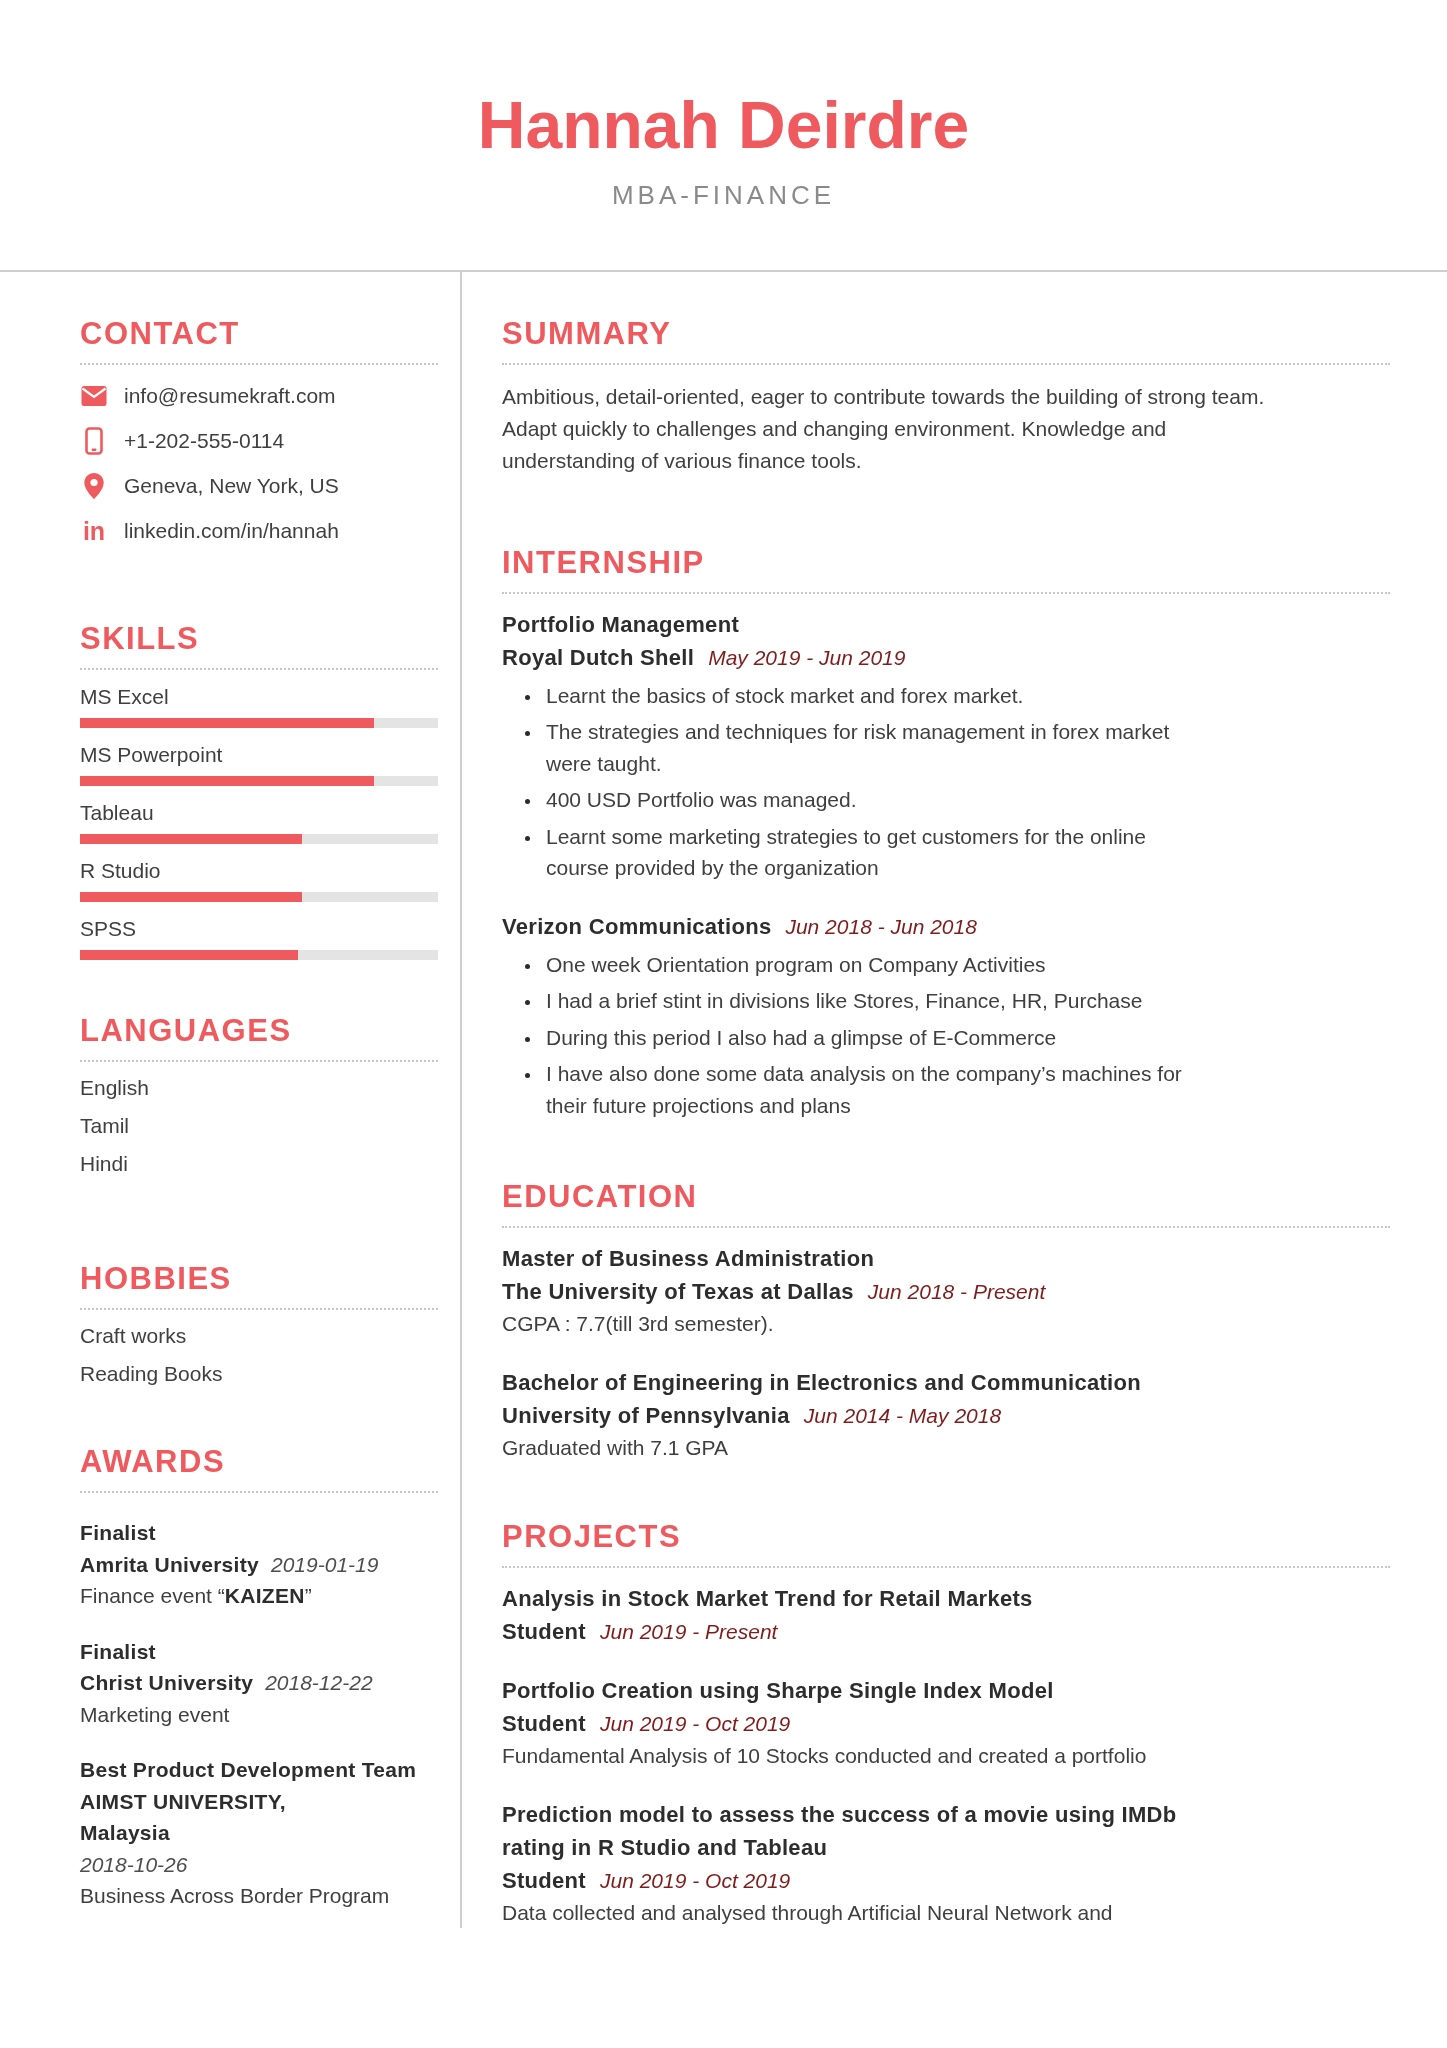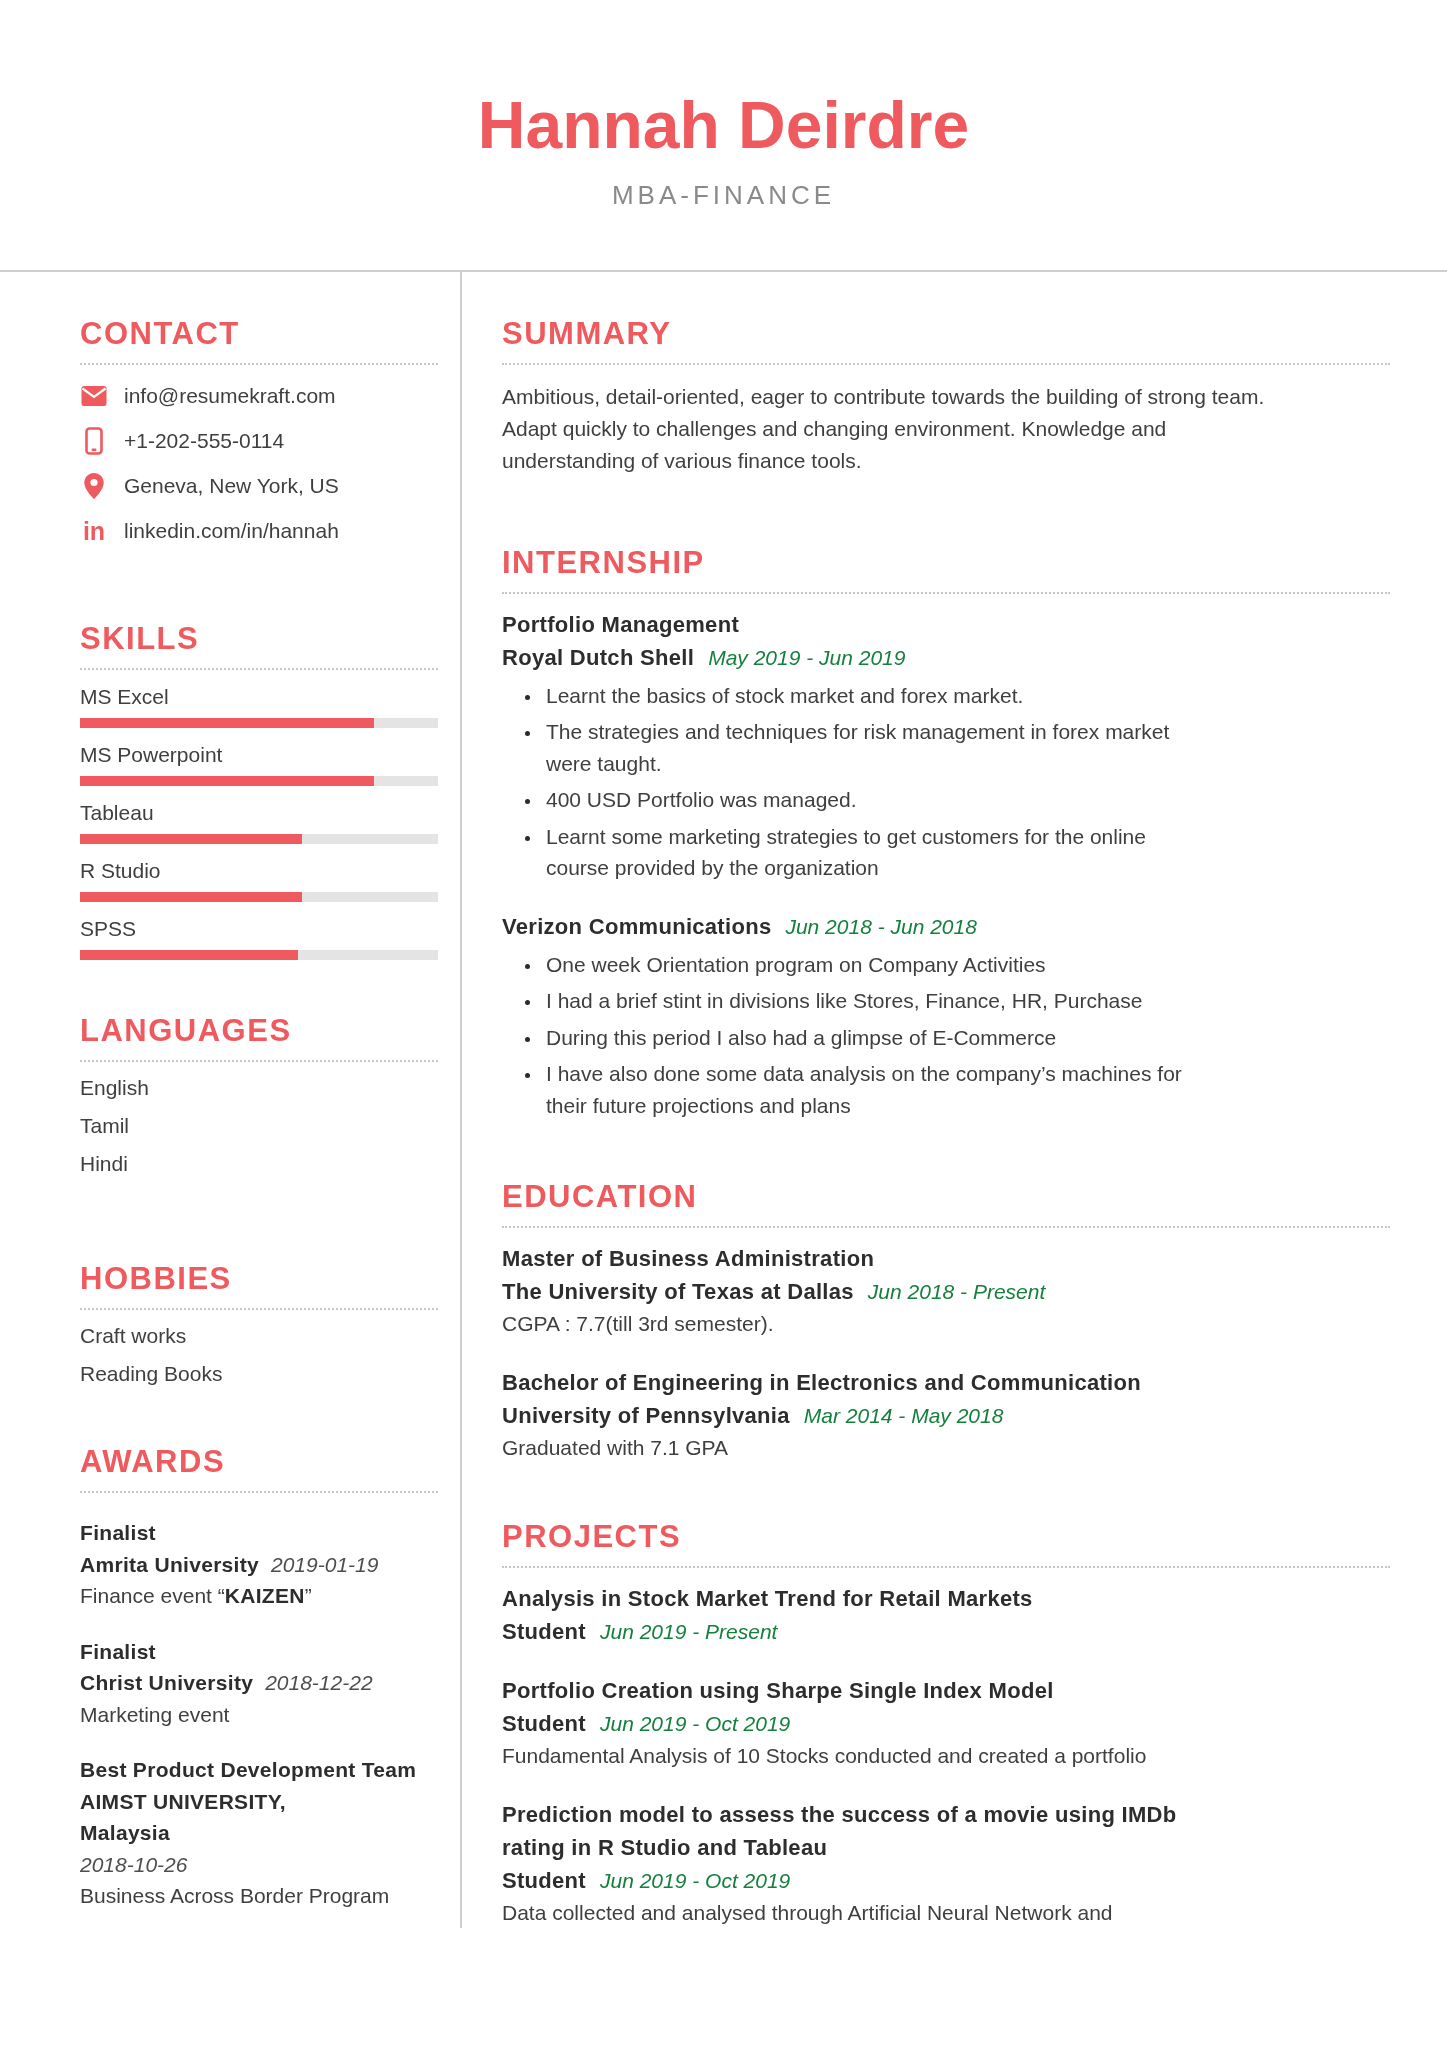--- a/index.html
+++ b/index.html
@@ -44,21 +44,21 @@
   .award-org.narrow { display:block; max-width:250px; }
   .award-date { font-style:italic; color:#4e4e4e; margin-left:12px; }
   .award-date.block { display:block; margin-left:0; }
   
   .summary-text { margin-top:16px; font-size:21px; line-height:1.52; max-width:770px; }
   .entry { margin-top:26px; }
   .entry.first { margin-top:14px; }
   .entry-title { font-size:22px; font-weight:700; color:var(--strong); letter-spacing:0.3px; line-height:1.5; max-width:740px; }
   .entry-line { line-height:1.5; }
   .org { font-size:22px; font-weight:700; color:var(--strong); letter-spacing:0.3px; }
-  .dates { font-style:italic; font-size:21px; color:#15803d; margin-left:14px;text-align:right; }
+  .dates { font-style:italic; font-size:21px; color:#7f1d1d; margin-left:14px;text-align:right; }
   .entry-note { font-size:21px; line-height:1.5; }
   ul.bullets { margin:6px 0 0; padding-left:40px; max-width:700px; list-style:disc; }
   ul.bullets li { font-size:21px; line-height:1.5; margin-top:5px; padding-left:4px; color:var(--text); }
   ul.bullets li::marker { color:#2b2b2b; font-size:0.78em; }
 </style>
 </head>
 <body>
 
 <div class="page">
 
@@ -223,21 +223,21 @@
           <div class="entry-title">Master of Business Administration</div>
           <div class="entry-line">
             <span class="org">The University of Texas at Dallas</span><span class="dates">Jun 2018 - Present</span>
           </div>
           <div class="entry-note">CGPA : 7.7(till 3rd semester).</div>
         </div>
 
         <div class="entry">
           <div class="entry-title">Bachelor of Engineering in Electronics and Communication</div>
           <div class="entry-line">
-            <span class="org">University of Pennsylvania</span><span class="dates">Mar 2014 - May 2018</span>
+            <span class="org">University of Pennsylvania</span><span class="dates">Jun 2014 - May 2018</span>
           </div>
           <div class="entry-note">Graduated with 7.1 GPA</div>
         </div>
       </section>
 
       <section class="sec-projects">
         <h2>PROJECTS</h2>
 
         <div class="entry first">
           <div class="entry-title">Analysis in Stock Market Trend for Retail Markets</div>

